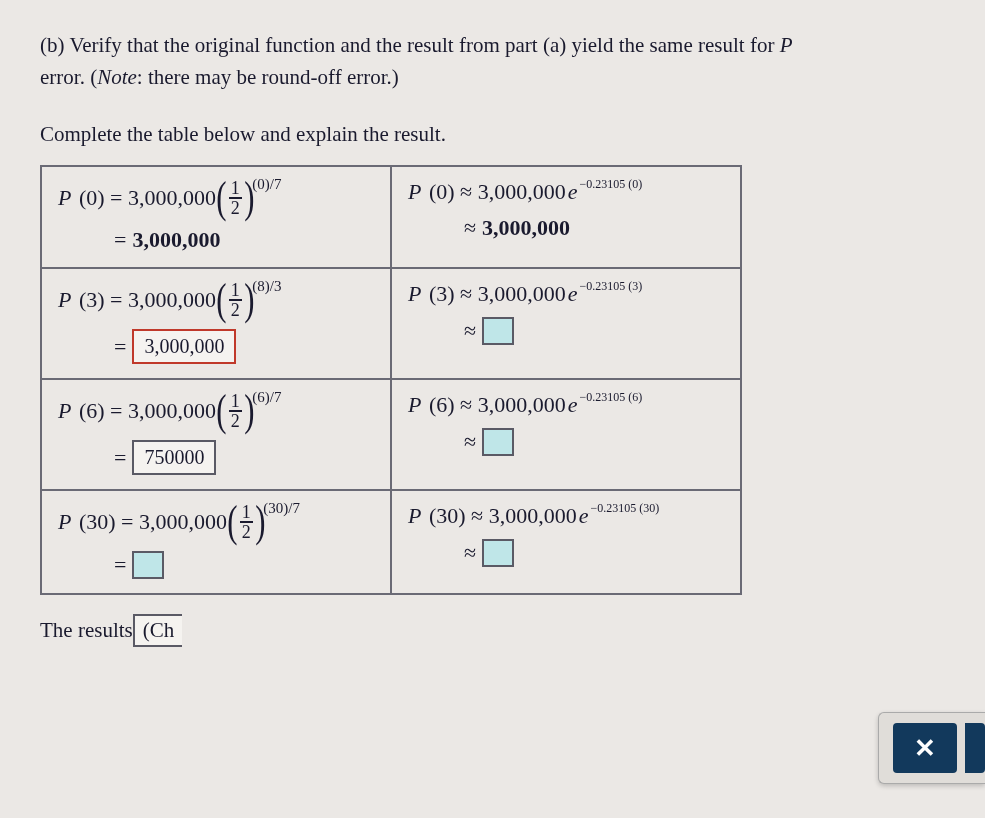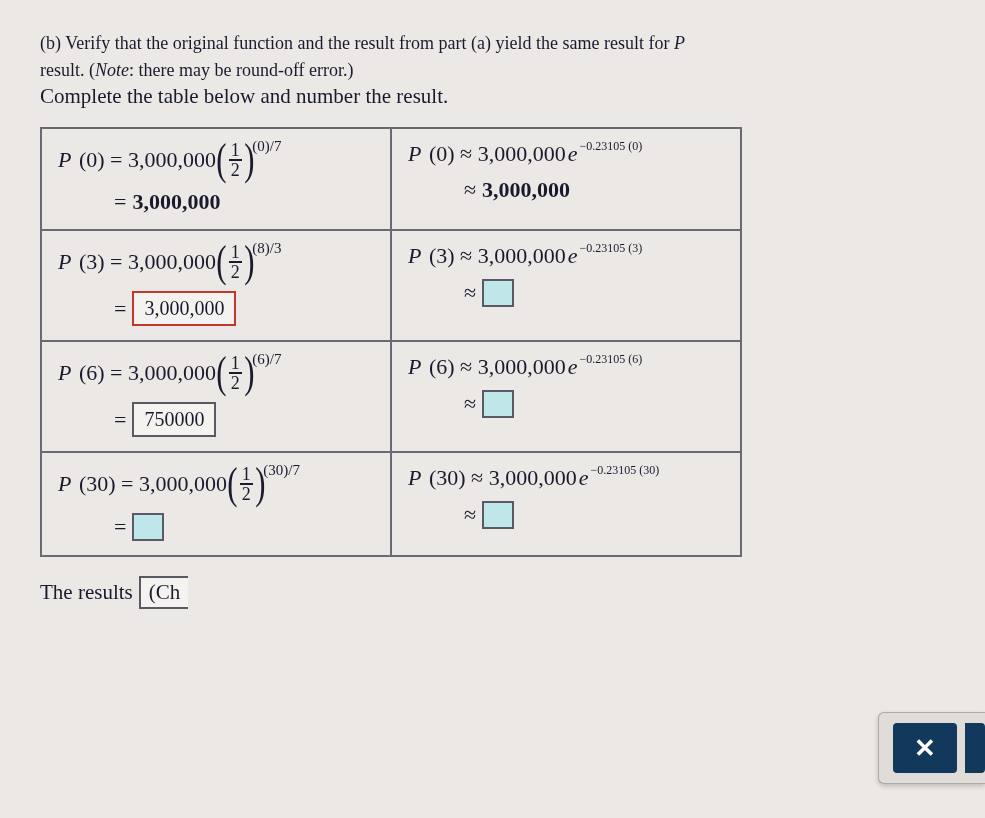--- a/index.html
+++ b/index.html
@@ -7,23 +7,23 @@
     margin: 0;
     padding: 30px 40px;
     font-family: Georgia, 'Times New Roman', serif;
     background: #ebe8e5;
     color: #1a1a2e;
     width: 985px;
     height: 818px;
     overflow: hidden;
   }
   .question-text {
-    font-size: 18px;
+    font-size: 21px;
     line-height: 1.5;
-    margin-bottom: 0;
+    margin-bottom: 29px;
   }
   .bold { font-weight: bold; }
   .italic { font-style: italic; }
   .instruction {
     font-size: 21px;
     margin-bottom: 18px;
   }
   table.worktable {
     border-collapse: collapse;
     margin-bottom: 18px;
@@ -97,21 +97,20 @@
     min-width: 32px;
     min-height: 28px;
   }
   .input-box.wrong {
     border-color: #c0392b;
   }
   .bottomline {
     font-size: 21px;
     display: flex;
     align-items: center;
-    gap: 6px;
     margin-top: 19px;
   }
   .dropdown-frag {
     border: 2px solid #5a5a65;
     border-right: none;
     padding: 2px 8px;
     background: #f5f3f0;
     display: inline-flex;
     align-items: center;
     gap: 6px;
@@ -144,24 +143,24 @@
   }
   .fb-x { background: #12395c; }
   .fb-next { background: #12395c; width: 20px; border-top-left-radius:0; border-bottom-left-radius:0;}
 </style>
 </head>
 <body>
 
 <div class="question-text">
   <span>(b)</span>
   <span>Verify that the original function and the result from part (a) yield the same result for </span><span class="italic">P</span><br>
-  <span>result. (</span><span class="italic">Note</span><span>: there may be round-off error.)</span>
+  <span>error. (</span><span class="italic">Note</span><span>: there may be round-off error.)</span>
 </div>
 
-<div class="instruction">Complete the table below and number the result.</div>
+<div class="instruction">Complete the table below and explain the result.</div>
 
 <table class="worktable">
   <tbody id="tbody">
       <tr>
         <td>
           <div class="expr-line"><span class="italic">P</span>&nbsp;(0) = 3,000,000<span class="paren">(</span><span class="frac">
               <span class="num">1</span>
               <span class="den">2</span>
             </span><span class="paren">)</span><span class="sup">(0)/7</span></div>
           <div class="result-line">

